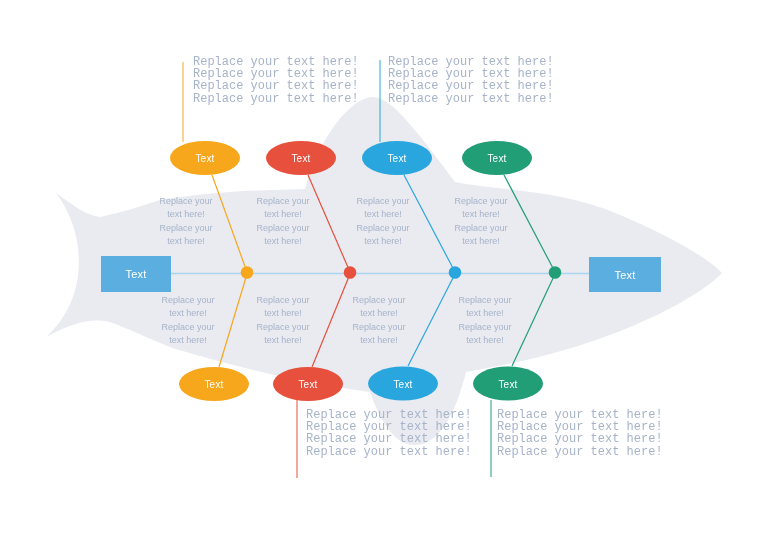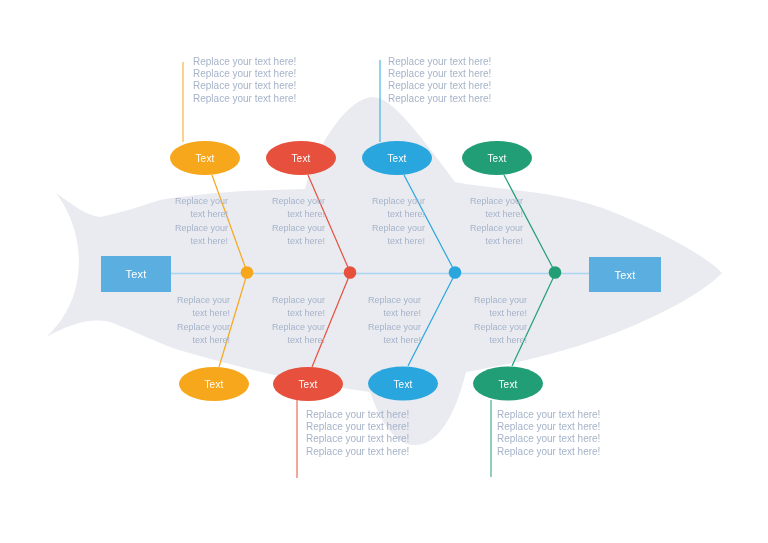--- a/index.html
+++ b/index.html
@@ -8,27 +8,27 @@
     background:#ffffff;
     font-family:"Liberation Sans", sans-serif;
   }
   .canvas svg { position:absolute; left:0; top:0; }
   .shape-label {
     position:absolute; display:flex; align-items:center; justify-content:center;
     color:#ffffff; font-size:10px; letter-spacing:0.2px; pointer-events:none;
   }
   .node-label { font-size:11px; }
   .note {
-    position:absolute; width:84px; text-align:right;
+    position:absolute; width:84px; text-align:center;
     font-size:9px; line-height:13.4px; color:#A6B3C9;
   }
   .note span { display:block; }
   .detail {
     position:absolute; text-align:center; white-space:nowrap;
-    font-size:10px; line-height:12.2px; color:#A6B3C9;
+    font-size:12px; line-height:12.2px; color:#A6B3C9;font-family:Liberation Mono, monospace;
   }
   .detail span { display:block; }
 </style>
 </head>
 <body>
 
 <div class="canvas">
 
   <svg width="768" height="543" viewBox="0 0 768 543">
 

